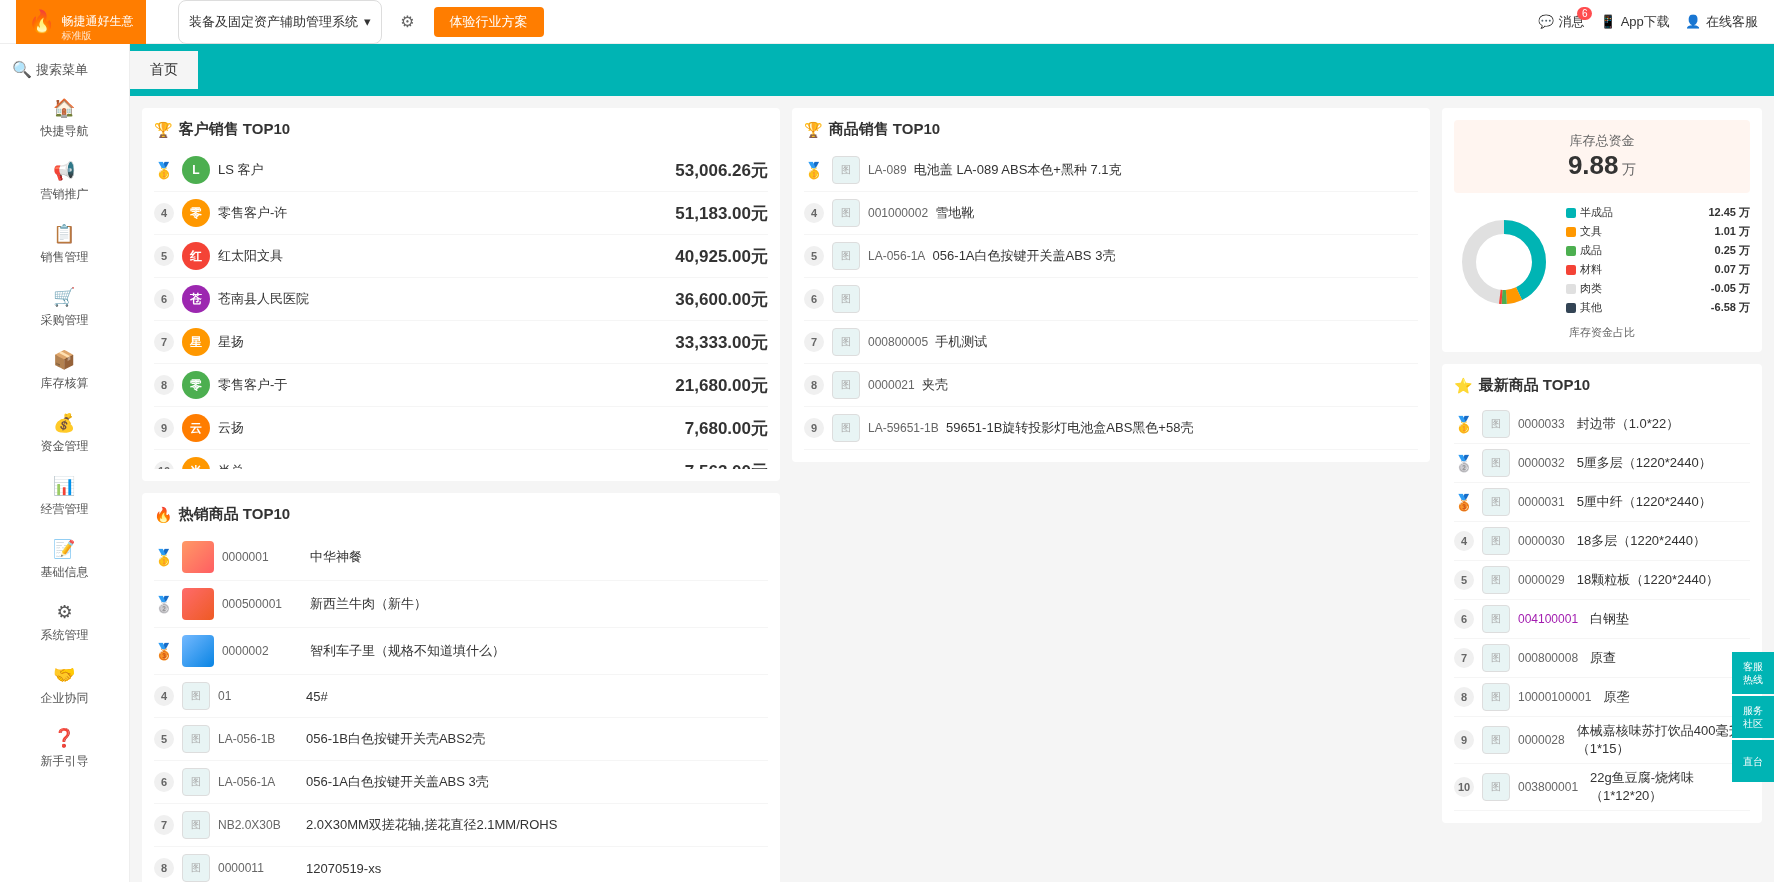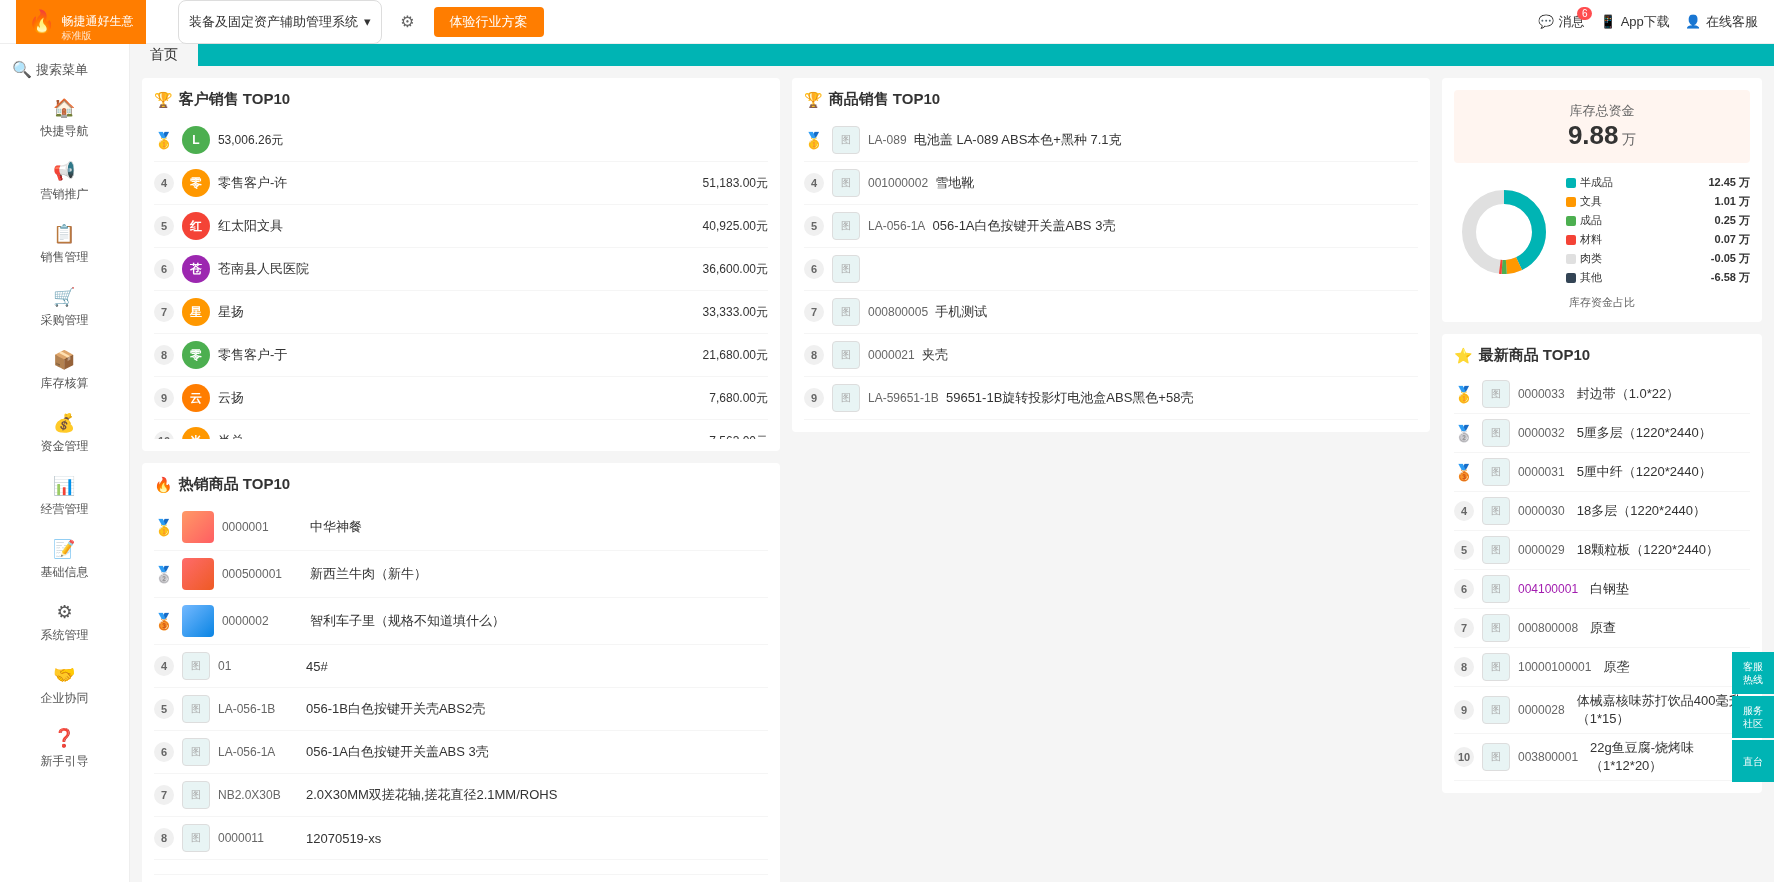--- a/index.html
+++ b/index.html
@@ -78,21 +78,21 @@
     
     .content-area {
       flex: 1;
       overflow-y: auto;
       background: #f5f5f5;
     }
 
     
     .nav-tabs {
       background: #00b4b4;
-      height: 22px;
+      height: 52px;
       display: flex;
       align-items: center;
       padding: 0 0;
     }
     .nav-tab {
       padding: 0 20px;
       height: 38px;
       display: flex; align-items: center;
       font-size: 14px; color: #fff; cursor: pointer;
     }
@@ -123,21 +123,21 @@
       width: 20px; height: 20px; border-radius: 50%; display: flex; align-items: center; justify-content: center;
       font-size: 11px; font-weight: bold; flex-shrink: 0;
     }
     .rank-medal { font-size: 16px; }
     .rank-other { background: #f0f0f0; color: #666; }
     .rank-avatar {
       width: 28px; height: 28px; border-radius: 50%; display: flex; align-items: center; justify-content: center;
       font-size: 12px; font-weight: bold; color: #fff; flex-shrink: 0;
     }
     .rank-name { flex: 1; font-size: 13px; color: #333; }
-    .rank-value { font-size: 12px; color: #333; font-weight: normal; }
+    .rank-value { font-size: 17px; color: #333; font-weight: bold; }
 
     
     .prod-icon {
       width: 28px; height: 28px; border-radius: 4px; background: #e8f4f4; border: 1px solid #ddd;
       display: flex; align-items: center; justify-content: center; flex-shrink: 0; font-size: 10px; color: #aaa;
     }
 
     
     .inventory-total {
       text-align: center; margin-bottom: 12px;
@@ -300,20 +300,21 @@
         <div class="card">
           <div class="section-title">
             <span>🏆</span>
             <span>客户销售 TOP10</span>
           </div>
           <div class="rank-list scrollable-list">
 
             <div class="rank-row">
               <span class="rank-medal">🥇</span>
               <div class="rank-avatar" style="background:#4caf50">L</div>
+              <span class="rank-name">LS 客户</span>
               <span class="rank-value">53,006.26元</span>
             </div>
 
             <div class="rank-row">
               <div class="rank-num rank-other">4</div>
               <div class="rank-avatar" style="background:#ff9800">零</div>
               <span class="rank-name">零售客户-许</span>
               <span class="rank-value">51,183.00元</span>
             </div>
 

